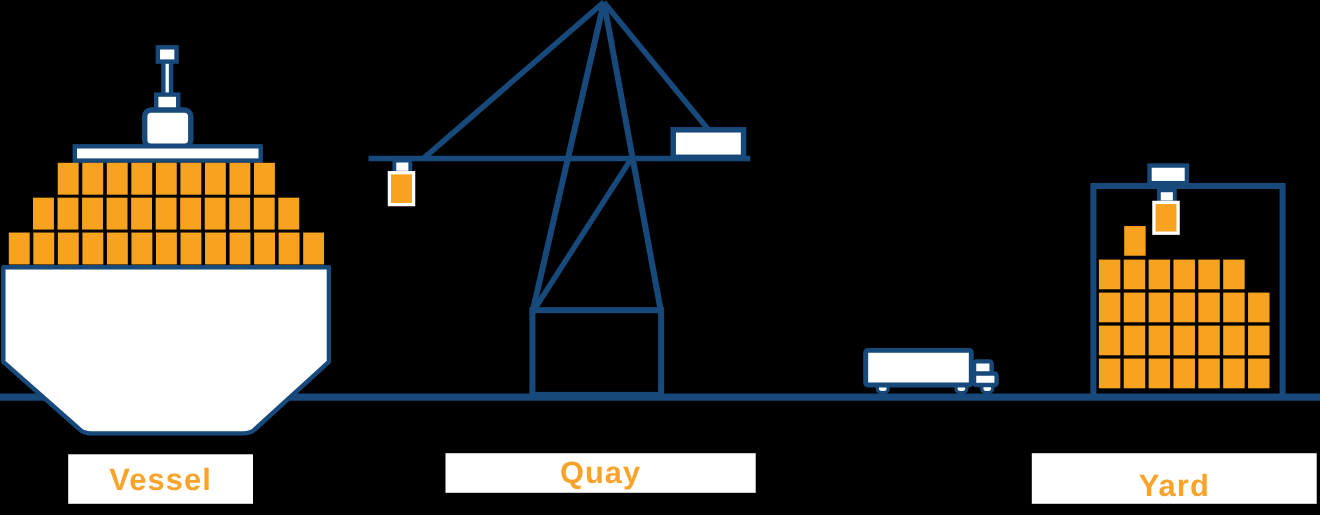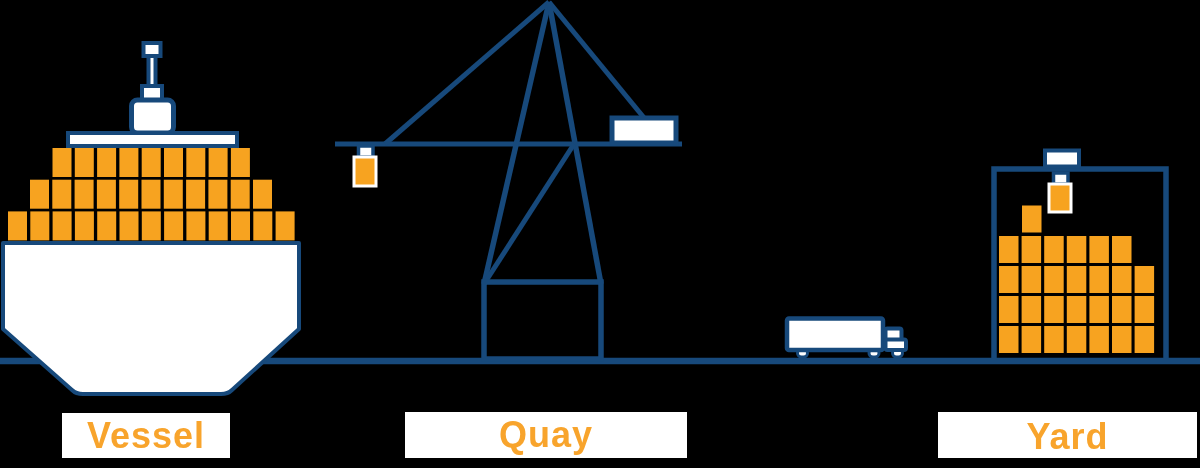--- a/index.html
+++ b/index.html
@@ -22,24 +22,24 @@
   .navy-line{stroke:var(--navy);fill:none;}
   .white-shape{fill:var(--white);stroke:var(--navy);}
   .outline-only{fill:none;stroke:var(--navy);}
   .container-box{fill:var(--orange);stroke:var(--white);stroke-width:0;}
   .hanging-container{fill:var(--orange);stroke:var(--white);stroke-width:3;}
   .label{
     position:absolute;
     background:var(--white);
     color:var(--label-orange);
     display:flex;align-items:center;justify-content:center;
-    font-size:36px;font-weight:700;letter-spacing:1px;
+    font-size:28px;font-weight:700;letter-spacing:1px;
   }
   #label-vessel{left:62px;top:413px;width:168px;height:45px;}
-  #label-quay{left:405px;top:412px;width:282px;height:46px;}
+  #label-quay{left:405px;top:412px;width:282px;height:36px;}
   #label-yard{left:938px;top:412px;width:259px;height:46px;align-items:flex-end;}
 </style>
 </head>
 <body>
 
 <div class="stage">
   <svg width="1200" height="468" viewBox="0 0 1200 468">
 
     <line class="ground" x1="0" y1="361" x2="1200" y2="361"></line>
 

